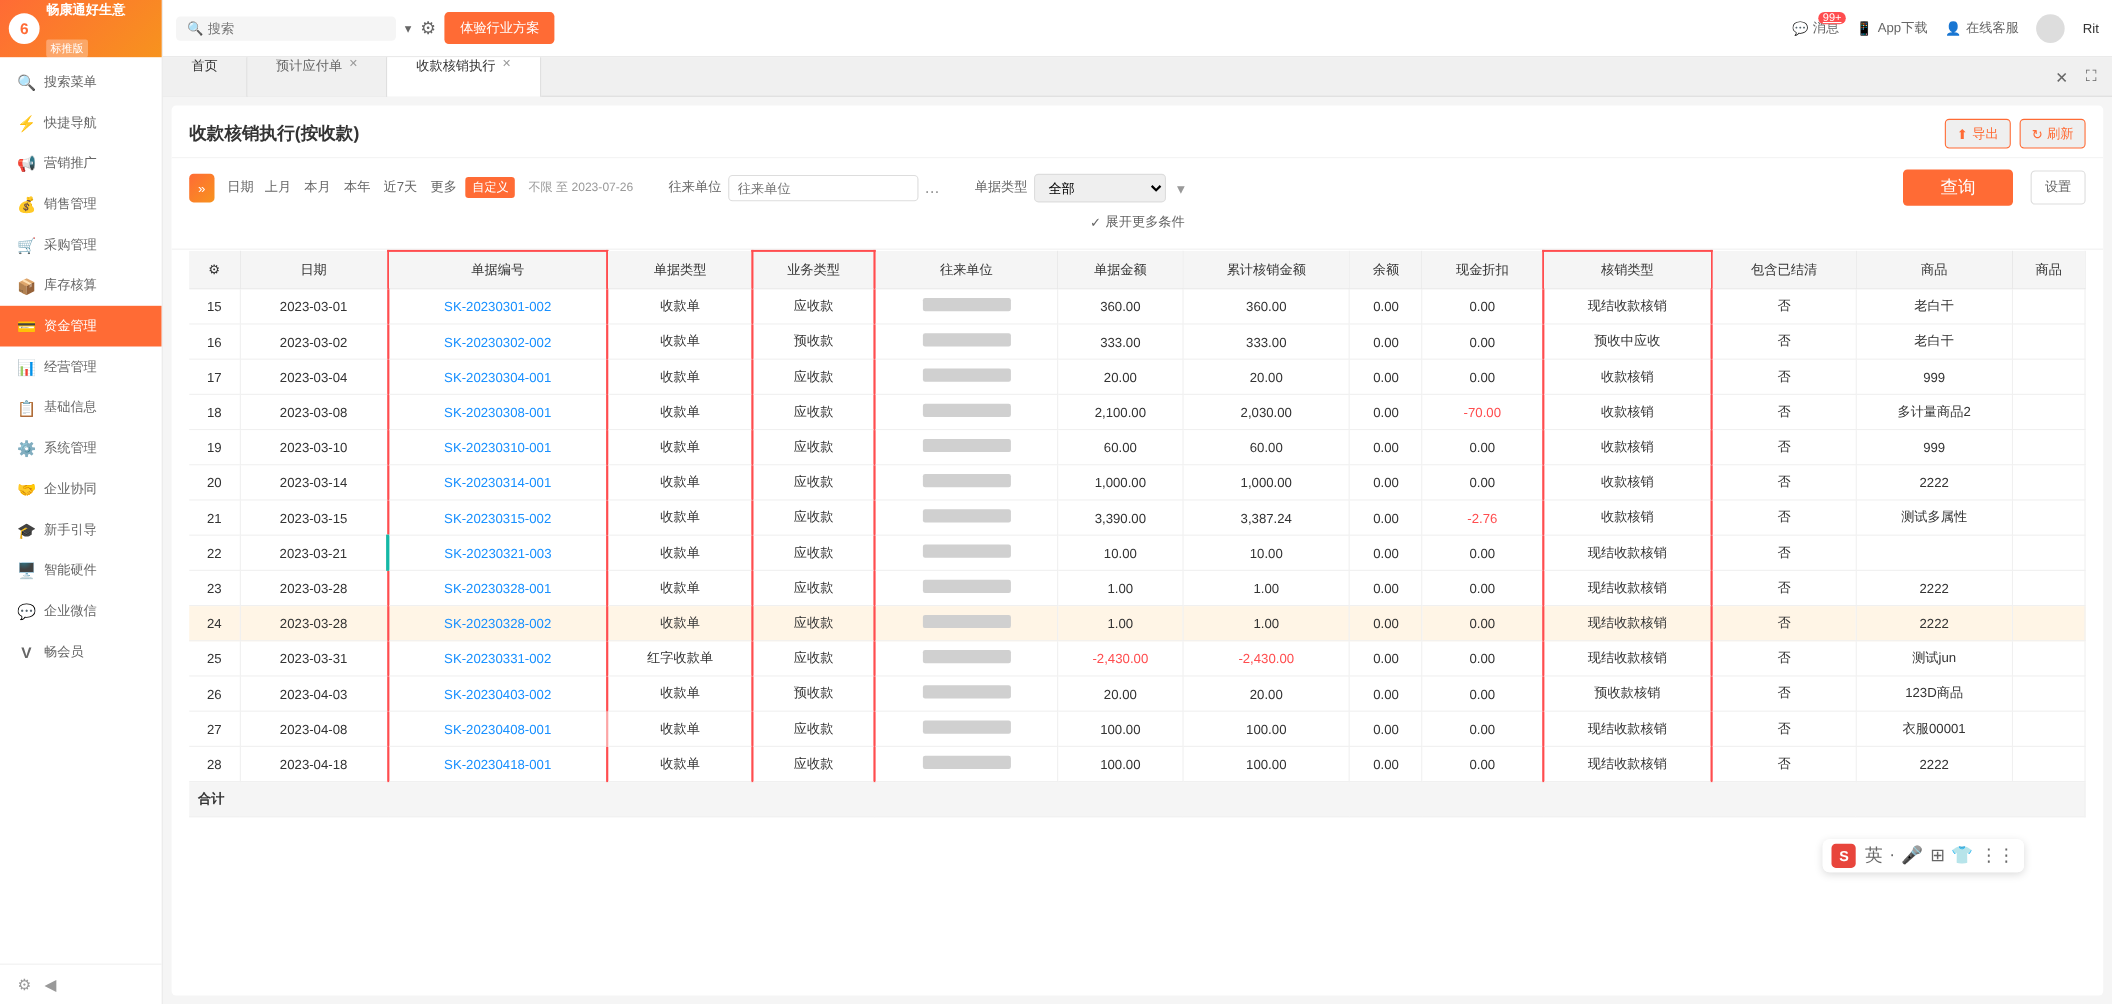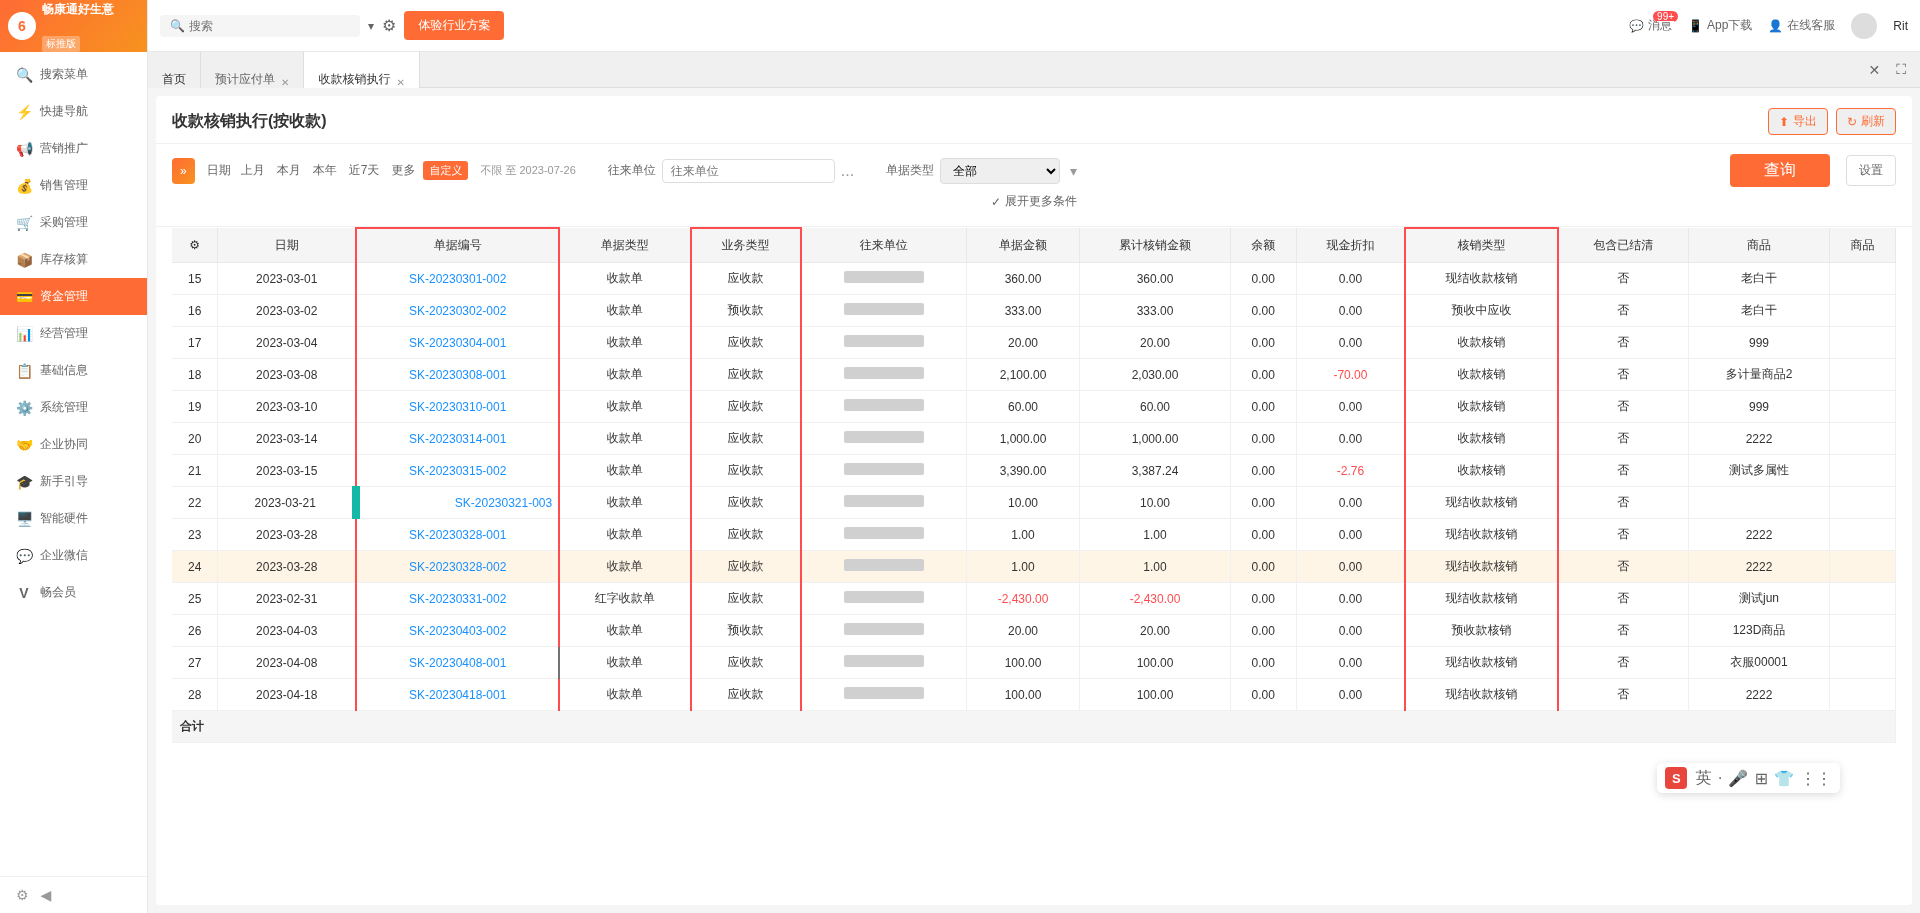--- a/index.html
+++ b/index.html
@@ -32,21 +32,21 @@
     .topnav-right { display: flex; align-items: center; gap: 16px; }
     .topnav-msg { display: flex; align-items: center; gap: 4px; cursor: pointer; color: #666; font-size: 12px; position: relative; }
     .topnav-badge { background: #ff4d4f; color: #fff; border-radius: 10px; padding: 0 4px; font-size: 10px; position: absolute; top: -6px; right: -6px; text-decoration: underline; }
     .topnav-app { display: flex; align-items: center; gap: 4px; cursor: pointer; color: #666; font-size: 12px; }
     .topnav-service { display: flex; align-items: center; gap: 4px; cursor: pointer; color: #666; font-size: 12px; }
     .topnav-user { display: flex; align-items: center; gap: 16px; cursor: pointer; }
     .topnav-user-avatar { width: 26px; height: 26px; background: #ddd; border-radius: 50%; }
 
     
     .tabbar { background: #f0f0f0; display: flex; align-items: center; height: 36px; border-bottom: 1px solid #ddd; }
-    .tab-item { display: flex; align-items: flex-end; gap: 6px; padding: 0 14px; height: 36px; cursor: pointer; font-size: 12px; color: #666; border-right: 1px solid #ddd; background: #f0f0f0; }
+    .tab-item { display: flex; align-items: flex-start; gap: 6px; padding: 0 26px; height: 36px; cursor: pointer; font-size: 12px; color: #666; border-right: 1px solid #ddd; background: #f0f0f0; }
     .tab-item.active { background: #fff; color: #333; font-weight: 500; }
     .tab-close { color: #999; font-size: 10px; cursor: pointer; }
     .tab-home { color: #333; font-weight: 500; }
     .tabbar-spacer { flex: 1; }
     .tabbar-actions { display: flex; align-items: center; gap: 4px; padding-right: 8px; }
     .tabbar-action-btn { color: #666; cursor: pointer; font-size: 14px; padding: 2px 6px; }
 
     
     .page-content { flex: 1; overflow: hidden; display: flex; flex-direction: column; background: #fff; margin: 8px; border-radius: 4px; }
 
@@ -417,21 +417,21 @@
     <td>0.00</td>
     <td class="negative">-2.76</td>
     <td style="border-left:2px solid #ff4d4f;border-right:2px solid #ff4d4f;">收款核销</td>
     <td>否</td>
     <td>测试多属性</td>
     <td></td>
   </tr>
             <tr>
     <td>22</td>
     <td>2023-03-21</td>
-    <td style="border-left:8px solid #14b8a6;border-right:2px solid #ff4d4f;text-align:right;"><a class="link-text">SK-20230321-003</a></td>
+    <td style="border-left:3px solid #14b8a6;border-right:2px solid #ff4d4f;"><a class="link-text">SK-20230321-003</a></td>
     <td>收款单</td>
     <td style="border-left:2px solid #ff4d4f;border-right:2px solid #ff4d4f;">应收款</td>
     <td><span class="blurred" style="background:#d0d0d0;display:inline-block;width:80px;height:12px;border-radius:2px;"></span></td>
     <td class="">10.00</td>
     <td class="">10.00</td>
     <td>0.00</td>
     <td class="">0.00</td>
     <td style="border-left:2px solid #ff4d4f;border-right:2px solid #ff4d4f;">现结收款核销</td>
     <td>否</td>
     <td></td>
@@ -464,21 +464,21 @@
     <td class="">1.00</td>
     <td>0.00</td>
     <td class="">0.00</td>
     <td style="border-left:2px solid #ff4d4f;border-right:2px solid #ff4d4f;">现结收款核销</td>
     <td>否</td>
     <td>2222</td>
     <td></td>
   </tr>
             <tr>
     <td>25</td>
-    <td>2023-02-31</td>
+    <td>2023-03-31</td>
     <td style="border-left:2px solid #ff4d4f;border-right:2px solid #ff4d4f;"><a class="link-text">SK-20230331-002</a></td>
     <td>红字收款单</td>
     <td style="border-left:2px solid #ff4d4f;border-right:2px solid #ff4d4f;">应收款</td>
     <td><span class="blurred" style="background:#d0d0d0;display:inline-block;width:80px;height:12px;border-radius:2px;"></span></td>
     <td class="negative">-2,430.00</td>
     <td class="negative">-2,430.00</td>
     <td>0.00</td>
     <td class="">0.00</td>
     <td style="border-left:2px solid #ff4d4f;border-right:2px solid #ff4d4f;">现结收款核销</td>
     <td>否</td>
@@ -497,21 +497,21 @@
     <td>0.00</td>
     <td class="">0.00</td>
     <td style="border-left:2px solid #ff4d4f;border-right:2px solid #ff4d4f;">预收款核销</td>
     <td>否</td>
     <td>123D商品</td>
     <td></td>
   </tr>
             <tr>
     <td>27</td>
     <td>2023-04-08</td>
-    <td style="border-left:2px solid #ff4d4f;border-right:2px solid #737373;"><a class="link-text">SK-20230408-001</a></td>
+    <td style="border-left:2px solid #ff4d4f;border-right:2px solid #fca5a5;"><a class="link-text">SK-20230408-001</a></td>
     <td>收款单</td>
     <td style="border-left:2px solid #ff4d4f;border-right:2px solid #ff4d4f;">应收款</td>
     <td><span class="blurred" style="background:#d0d0d0;display:inline-block;width:80px;height:12px;border-radius:2px;"></span></td>
     <td class="">100.00</td>
     <td class="">100.00</td>
     <td>0.00</td>
     <td class="">0.00</td>
     <td style="border-left:2px solid #ff4d4f;border-right:2px solid #ff4d4f;">现结收款核销</td>
     <td>否</td>
     <td>衣服00001</td>

